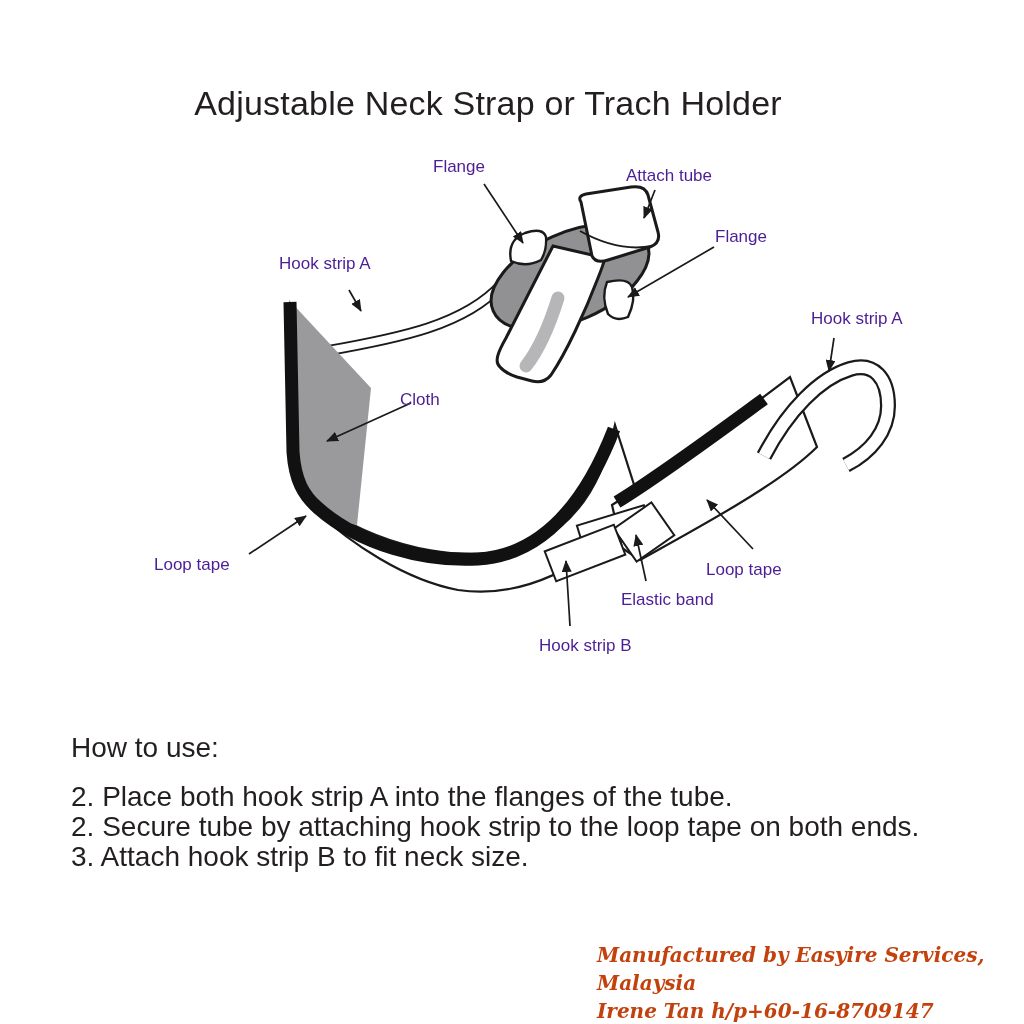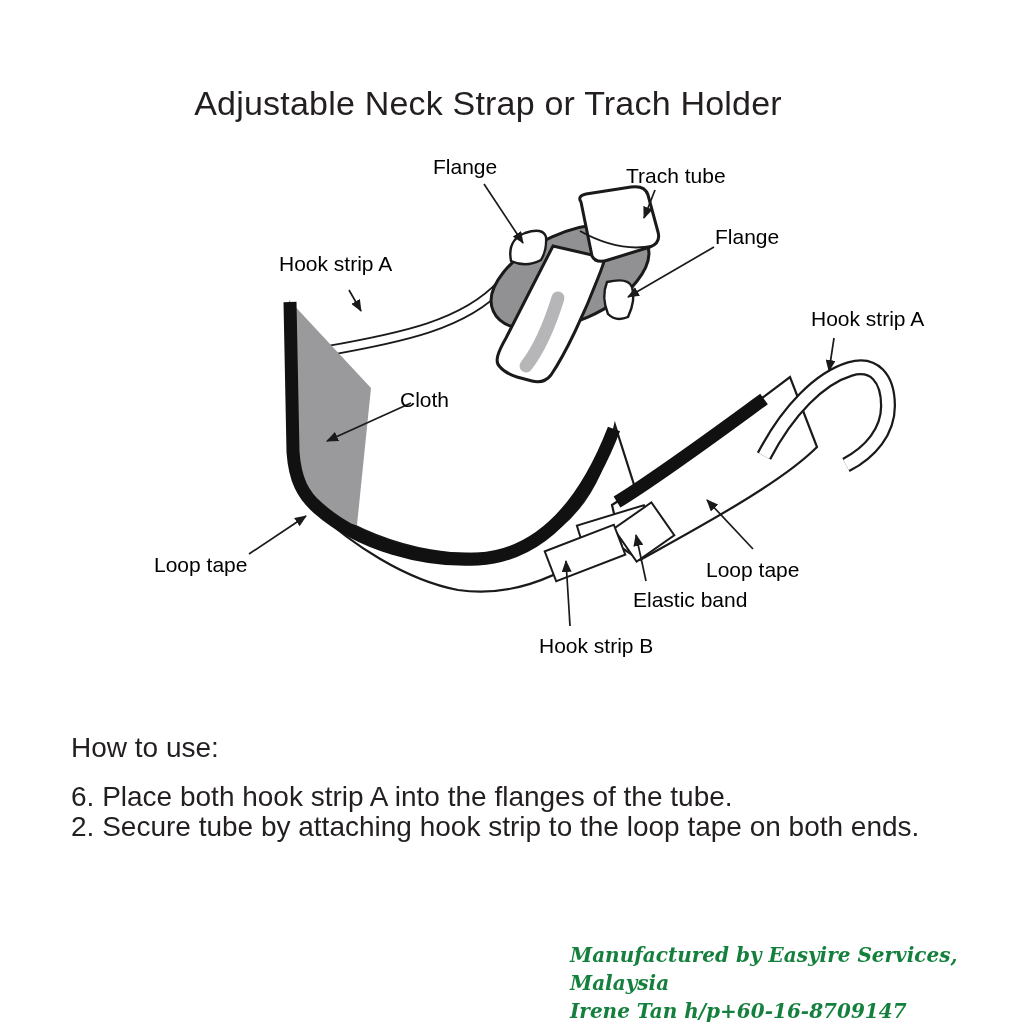--- a/index.html
+++ b/index.html
@@ -16,51 +16,51 @@
     left:0; top:84px; width:976px;
     text-align:center;
     font-size:34px;
     font-weight:400;
     letter-spacing:0.2px;
     color:#231f20;
   }
   svg.diagram{position:absolute;left:0;top:0;}
   .lbl{
     position:absolute;
-    font-size:21px;
+    font-size:17px;
     line-height:24px;
-    color:#000000;
+    color:#4c1d95;
     white-space:nowrap;
   }
   #lbl-flange-left   {left:433px; top:155px;}
   #lbl-trach-tube    {left:626px; top:164px;}
   #lbl-flange-right  {left:715px; top:225px;}
   #lbl-hsa-left      {left:279px; top:252px;}
   #lbl-hsa-right     {left:811px; top:307px;}
   #lbl-cloth         {left:400px; top:388px;}
   #lbl-loop-left     {left:154px; top:553px;}
   #lbl-loop-right    {left:706px; top:558px;}
-  #lbl-elastic       {left:621px; top:588px;margin-left:12px;}
+  #lbl-elastic       {left:621px; top:588px;}
   #lbl-hsb           {left:539px; top:634px;}
   .howto{
     position:absolute;
     left:71px; top:733px;
     font-size:28px;
     line-height:29px;
   }
   .howto .steps{margin-top:20px;line-height:30px;}
   .footer{
     position:absolute;
-    left:570px; top:941px;
+    left:597px; top:941px;
     font-family:"DejaVu Serif", serif;
     font-style:italic;
     font-weight:700;
     font-size:20px;
     line-height:28px;
-    color:#15803d;
+    color:#c2410c;
   }
 </style>
 </head>
 <body>
 
 <div class="canvas">
 
   <div class="title">Adjustable Neck Strap or Trach Holder</div>
 
   <svg class="diagram" width="1024" height="1024" viewBox="0 0 1024 1024">
@@ -121,35 +121,36 @@
       <line x1="834" y1="338" x2="829" y2="371" marker-end="url(#ah)"></line>
       <line x1="411" y1="403" x2="327" y2="441" marker-end="url(#ah)"></line>
       <line x1="249" y1="554" x2="306" y2="516" marker-end="url(#ah)"></line>
       <line x1="753" y1="549" x2="707" y2="500" marker-end="url(#ah)"></line>
       <line x1="646" y1="581" x2="636" y2="535" marker-end="url(#ah)"></line>
       <line x1="570" y1="626" x2="566" y2="561" marker-end="url(#ah)"></line>
     </g>
   </svg>
 
   <div class="lbl" id="lbl-flange-left">Flange</div>
-  <div class="lbl" id="lbl-trach-tube">Trach tube</div>
+  <div class="lbl" id="lbl-trach-tube">Attach tube</div>
   <div class="lbl" id="lbl-flange-right">Flange</div>
   <div class="lbl" id="lbl-hsa-left">Hook strip A</div>
   <div class="lbl" id="lbl-hsa-right">Hook strip A</div>
   <div class="lbl" id="lbl-cloth">Cloth</div>
   <div class="lbl" id="lbl-loop-left">Loop tape</div>
   <div class="lbl" id="lbl-loop-right">Loop tape</div>
   <div class="lbl" id="lbl-elastic">Elastic band</div>
   <div class="lbl" id="lbl-hsb">Hook strip B</div>
 
   <div class="howto">
     <div>How to use:</div>
     <div class="steps">
-      <div>6. Place both hook strip A into the flanges of the tube.</div>
+      <div>2. Place both hook strip A into the flanges of the tube.</div>
       <div>2. Secure tube by attaching hook strip to the loop tape on both ends.</div>
+      <div>3. Attach hook strip B to fit neck size.</div>
     </div>
   </div>
 
   <div class="footer">
     <div>Manufactured by Easyire Services, Malaysia</div>
     <div>Irene Tan h/p+60-16-8709147</div>
   </div>
 
 </div>
 

